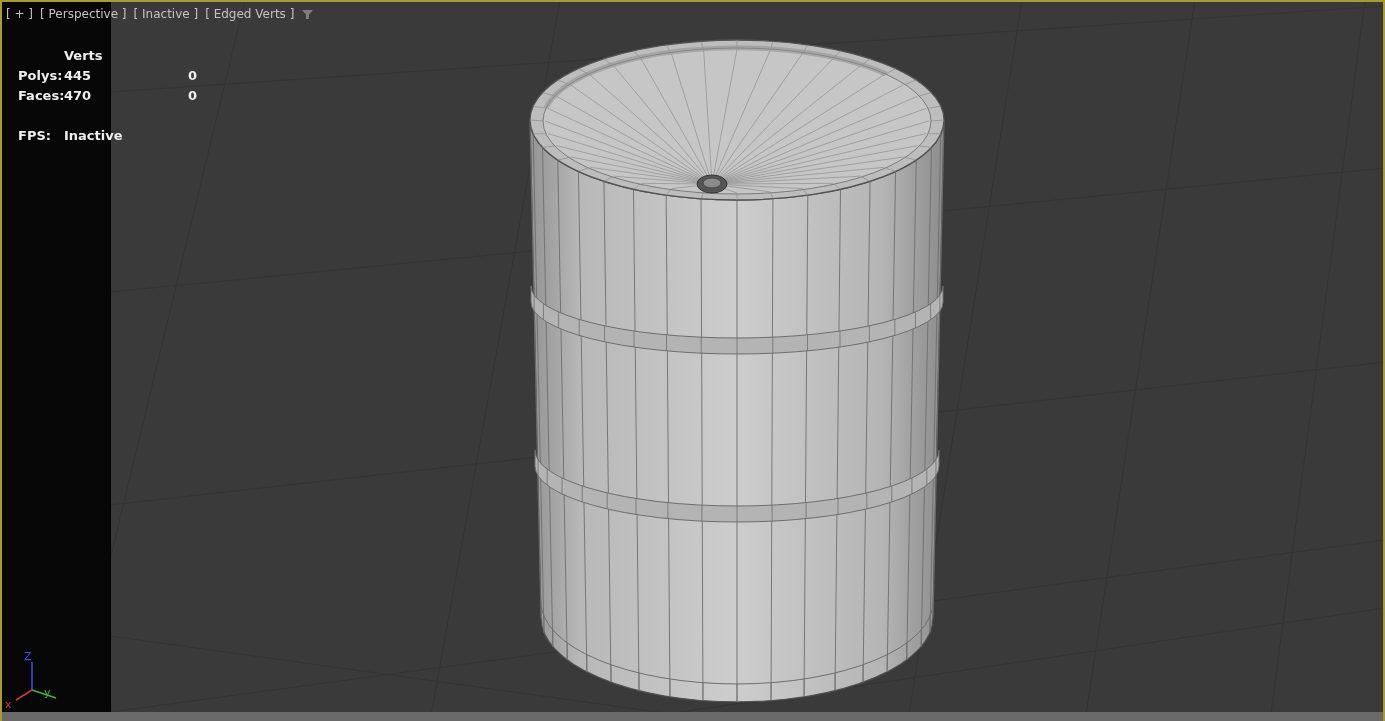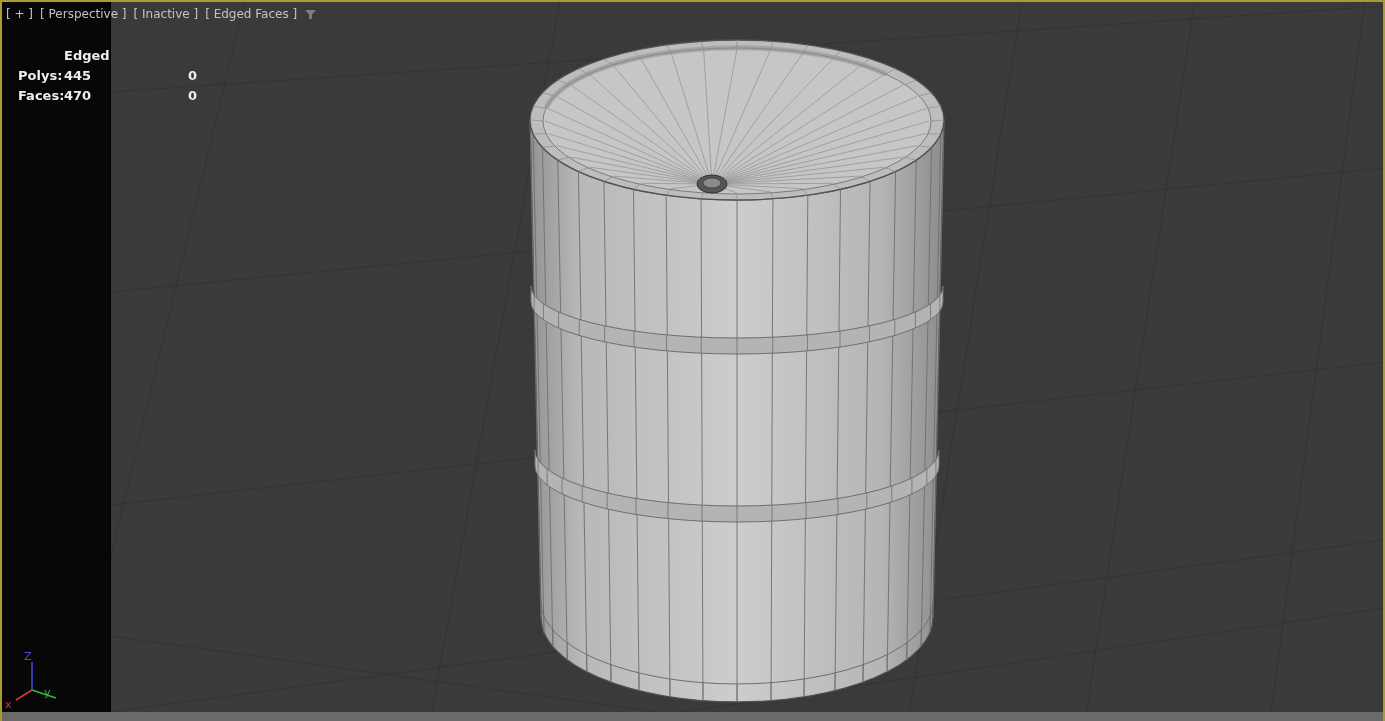--- a/index.html
+++ b/index.html
@@ -200,41 +200,45 @@
         <ellipse cx="712" cy="183" rx="9" ry="5" fill="#8a8a8a" stroke="#3c3c3c" stroke-width="0.8"></ellipse>
       </g>
     </svg>
 
   <div class="stats-panel" style="background: rgb(7, 7, 7);"></div>
 
   <div class="vp-label">
     <span class="seg">[ + ]</span>
     <span class="seg">[ Perspective ]</span>
     <span class="seg">[ Inactive ]</span>
-    <span class="seg">[ Edged Faces ]</span>
+    <span class="seg">[ Edged Verts ]</span>
     <svg width="13" height="11" viewBox="0 0 13 11">
       <path d="M1 1 H12 L8 5.5 V10 H5 V5.5 Z" fill="#7d7d7d"></path>
     </svg>
   </div>
 
   <div class="stats">
     <div class="srow">
-      <span class="val">Edged</span>
+      <span class="val">Verts</span>
     </div>
     <div class="srow">
       <span class="lab">Polys:</span>
       <span class="val">445</span>
       <span class="sel">0</span>
     </div>
     <div class="srow">
       <span class="lab">Faces:</span>
       <span class="val">470</span>
       <span class="sel">0</span>
     </div>
     <div class="spacer"></div>
+    <div class="srow">
+      <span class="lab">FPS:</span>
+      <span class="val">Inactive</span>
+    </div>
   </div>
 
   <svg class="axis-svg" width="70" height="70" viewBox="0 0 70 70">
     <line x1="30" y1="44" x2="30" y2="16" stroke-width="1.5" stroke="#4a4af0"></line>
     <line x1="30" y1="44" x2="54" y2="52" stroke-width="1.5" stroke="#33bb33"></line>
     <line x1="30" y1="44" x2="14" y2="54" stroke-width="1.5" stroke="#cf3a3a"></line>
     <text x="22" y="14" fill="#4a4af0">Z</text>
     <text x="42" y="50" fill="#33bb33">y</text>
     <text x="3" y="62" fill="#cf3a3a">x</text>
   </svg>

